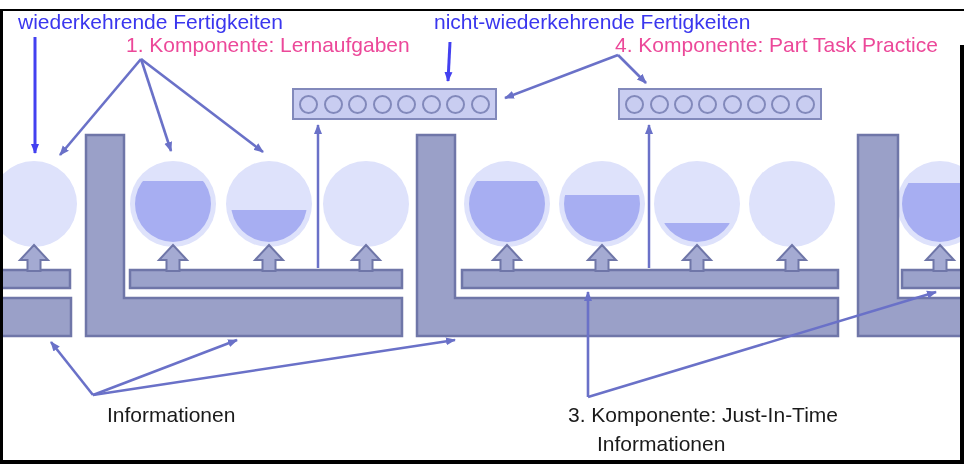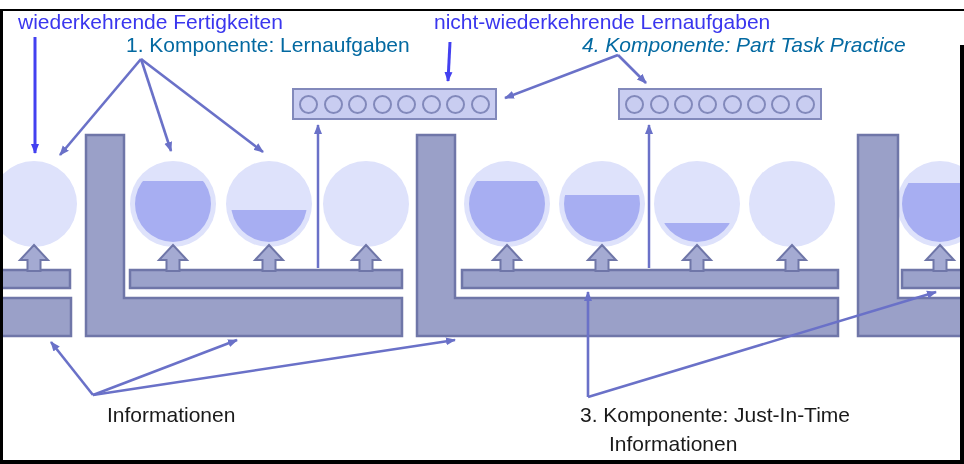--- a/index.html
+++ b/index.html
@@ -1,20 +1,20 @@
 <!DOCTYPE html>
 <html><head>
 <meta charset="utf-8">
 <style>
   html,body{margin:0;padding:0;background:#fff;}
   #stage{
     position:relative;width:964px;height:464px;background:#ffffff;
     overflow:hidden;font-family:"Liberation Sans",sans-serif;margin-top:9px;
   }
-  .txt{position:absolute;white-space:nowrap;font-size:21px;line-height:24px;color:#0369a1;z-index:6;}
+  .txt{position:absolute;white-space:nowrap;font-size:21px;line-height:24px;color:#ec4899;z-index:6;}
   .txt.blue{color:#3a36ee;}
   .bottom-label{position:absolute;font-size:21px;line-height:29px;color:#1a1a1a;z-index:6;}
   .bottom-label .l2{padding-left:29px;}
   
   .task{position:absolute;top:152px;width:86px;height:86px;border-radius:50%;background:#dee2fb;z-index:2;}
   .bowl{position:absolute;left:5px;top:5px;right:5px;bottom:5px;border-radius:50%;overflow:hidden;}
   .liquid{position:absolute;left:0;right:0;bottom:0;background:#a7aef2;}
   
   .strip{position:absolute;top:79px;height:28px;background:#c9cdf1;border:2px solid #8289bb;
          display:flex;justify-content:space-evenly;align-items:center;z-index:3;}
@@ -27,28 +27,28 @@
   #frame-top{left:0;top:0;width:964px;height:2px;}
   #frame-bottom{left:0;top:451px;width:964px;height:13px;}
   #frame-right{left:960px;top:36px;width:4px;height:428px;}
 </style>
 </head>
 <body>
 
 <div id="stage">
 
   <div class="txt blue" style="left:18px;top:1px;">wiederkehrende Fertigkeiten</div>
-  <div class="txt blue" style="left:434px;top:1px;">nicht-wiederkehrende Lernaufgaben</div>
+  <div class="txt blue" style="left:434px;top:1px;">nicht-wiederkehrende Fertigkeiten</div>
   <div class="txt" style="left:126px;top:24px;">1. Komponente: Lernaufgaben</div>
-  <div class="txt" style="left:582px;top:24px;font-style:italic;">4. Komponente: Part Task Practice</div>
+  <div class="txt" style="left:615px;top:24px;">4. Komponente: Part Task Practice</div>
 
   <div class="bottom-label" style="left:78px;top:391px;">
     <div class="l2">Informationen</div>
   </div>
-  <div class="bottom-label" style="left:580px;top:391px;">
+  <div class="bottom-label" style="left:568px;top:391px;">
     <div>3. Komponente: Just-In-Time</div>
     <div class="l2">Informationen</div>
   </div>
 
   <div id="tasks">
       <div class="task" style="left: -9px;">
         <div class="bowl"></div>
       </div>
       <div class="task" style="left: 130px;">
         <div class="bowl">

